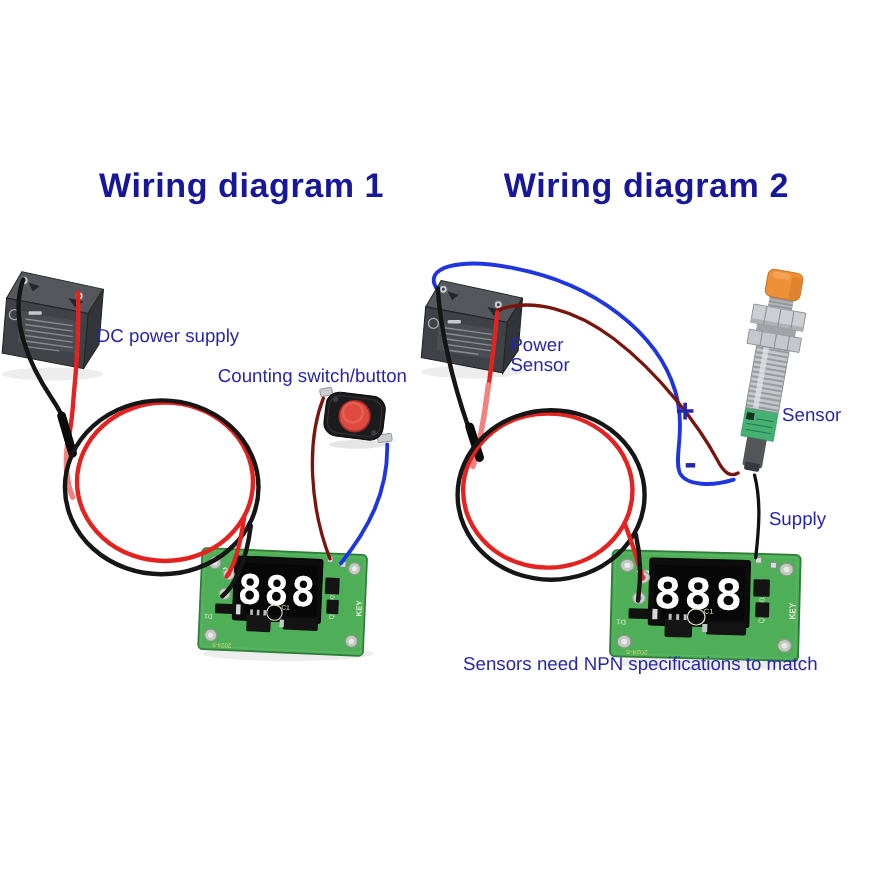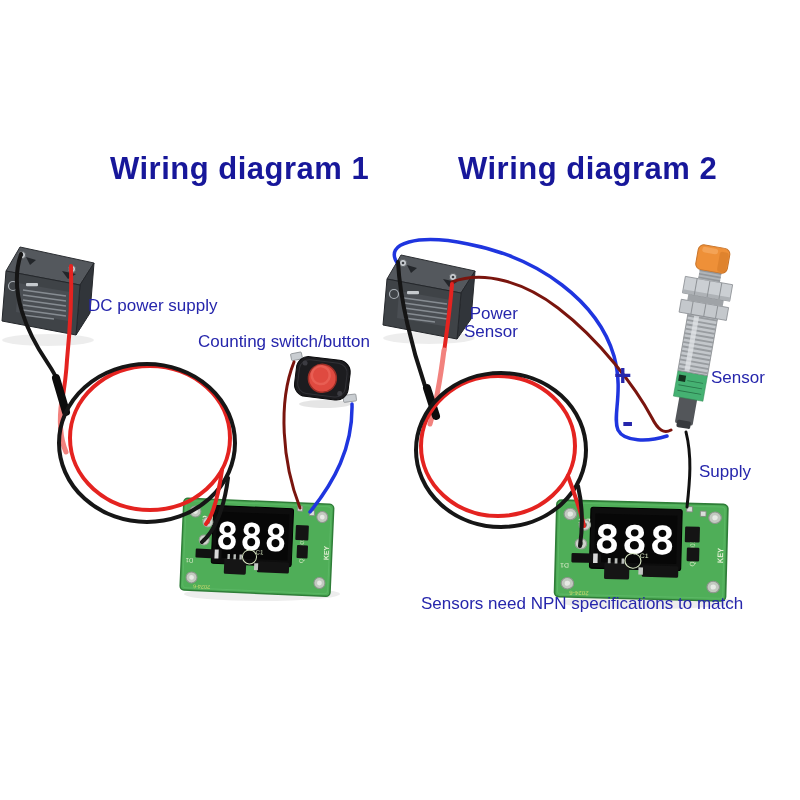--- a/index.html
+++ b/index.html
@@ -3,21 +3,21 @@
 <meta charset="utf-8">
 <style>
   html,body{margin:0;padding:0;background:#fff;}
   .canvas{position:relative;width:800px;height:800px;background:#ffffff;overflow:hidden;
           font-family:"Liberation Sans",sans-serif;}
   .gfx{position:absolute;left:0;top:0;}
   .title{position:absolute;color:#17179a;font-size:31px;font-weight:bold;white-space:nowrap;letter-spacing:.5px;}
   .lbl{position:absolute;color:#2626ac;font-size:17px;white-space:nowrap;}
   .lbl.big{font-size:30px;font-weight:bold;}
   .lbl.minus{font-size:34px;font-weight:bold;}
-  .lbl.two-line{line-height:1.08;text-align:right;}
+  .lbl.two-line{line-height:1.08;}
 </style>
 </head>
 <body>
 
 <div class="canvas">
 
 <svg class="gfx" width="800" height="800" viewBox="0 0 800 800">
 
   <g>
     <ellipse cx="48" cy="340" rx="46" ry="6" fill="#000" opacity="0.07"></ellipse>
@@ -258,21 +258,21 @@
     <path d="M 398,262 C 400,300 412,348 425,386 C 428,396 431,404 434,410" stroke="#151515" stroke-width="4"></path>
     <path d="M 427,388 L 436,416" stroke="#0c0c0c" stroke-width="8"></path>
     <ellipse cx="498" cy="446" rx="77" ry="70" stroke="#e42320" stroke-width="4"></ellipse>
     <ellipse cx="501" cy="450" rx="85" ry="77" stroke="#161616" stroke-width="4"></ellipse>
     <path d="M 568,476 C 576,498 581,512 584,526" stroke="#e42320" stroke-width="4"></path>
     <path d="M 578,486 C 584,512 582,532 580,546" stroke="#161616" stroke-width="4"></path>
     <path d="M 686,432 C 692,456 690,480 687,507" stroke="#111111" stroke-width="3"></path>
   </g>
 </svg>
 
-<div class="title" style="left:90px;top:151px;margin-left:20px;">Wiring diagram 1</div>
+<div class="title" style="left:90px;top:151px;">Wiring diagram 1</div>
 <div class="title" style="left:458px;top:151px;">Wiring diagram 2</div>
 
 <div class="lbl" style="left:88px;top:296px;">DC power supply</div>
 <div class="lbl" style="left:198px;top:332px;">Counting switch/button</div>
 
 <div class="lbl two-line" style="left:464px;top:305px;">
   <div>Power</div>
   <div>Sensor</div>
 </div>
 

